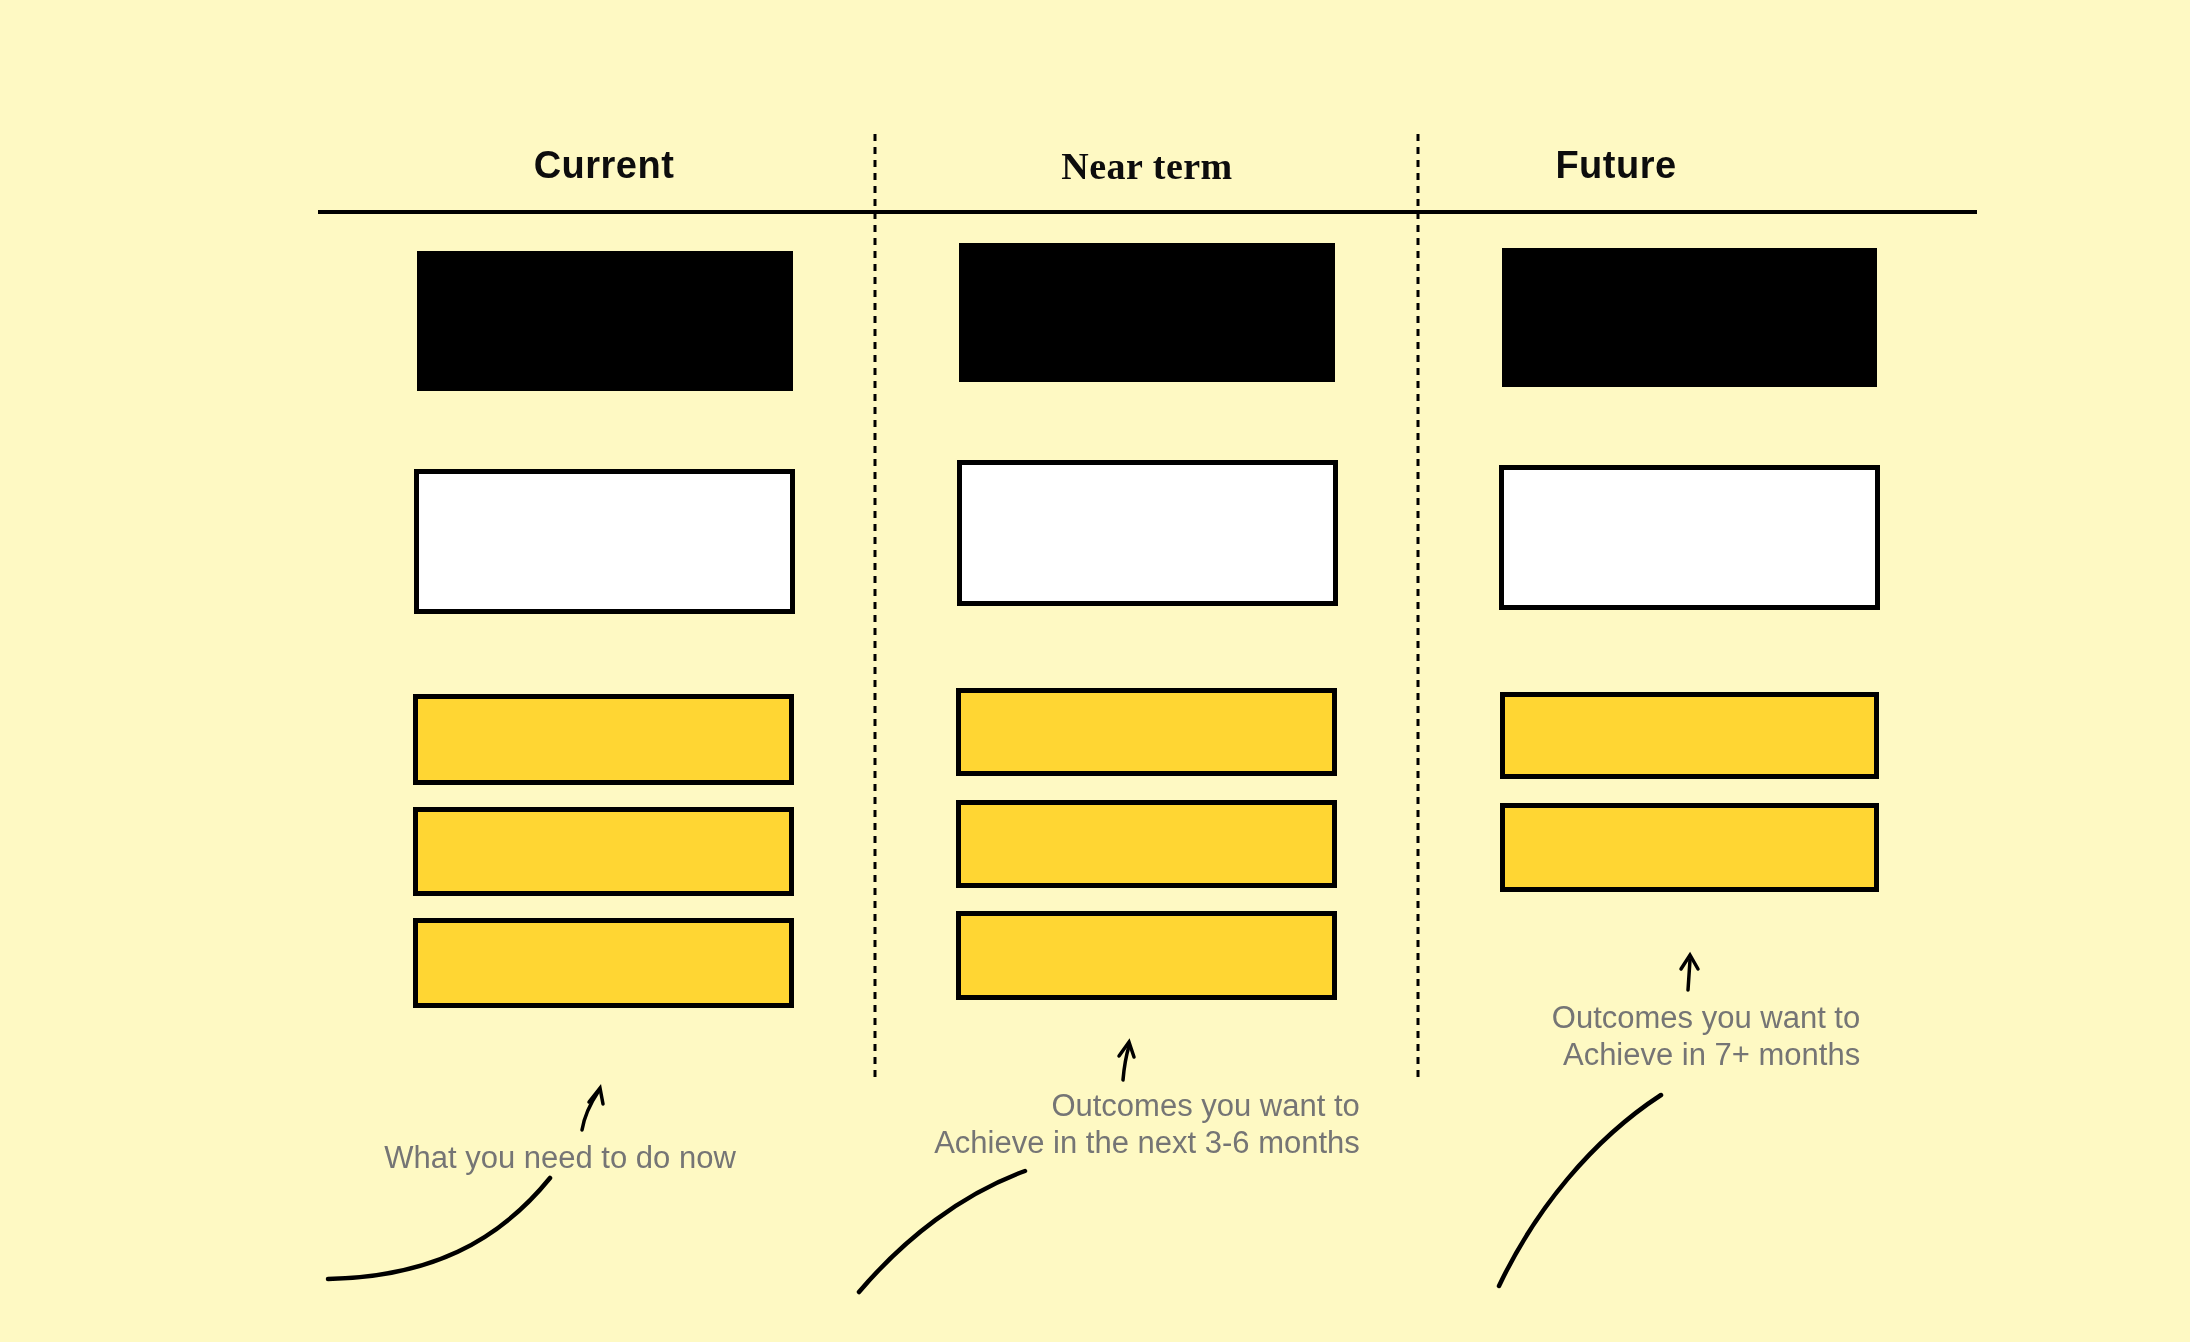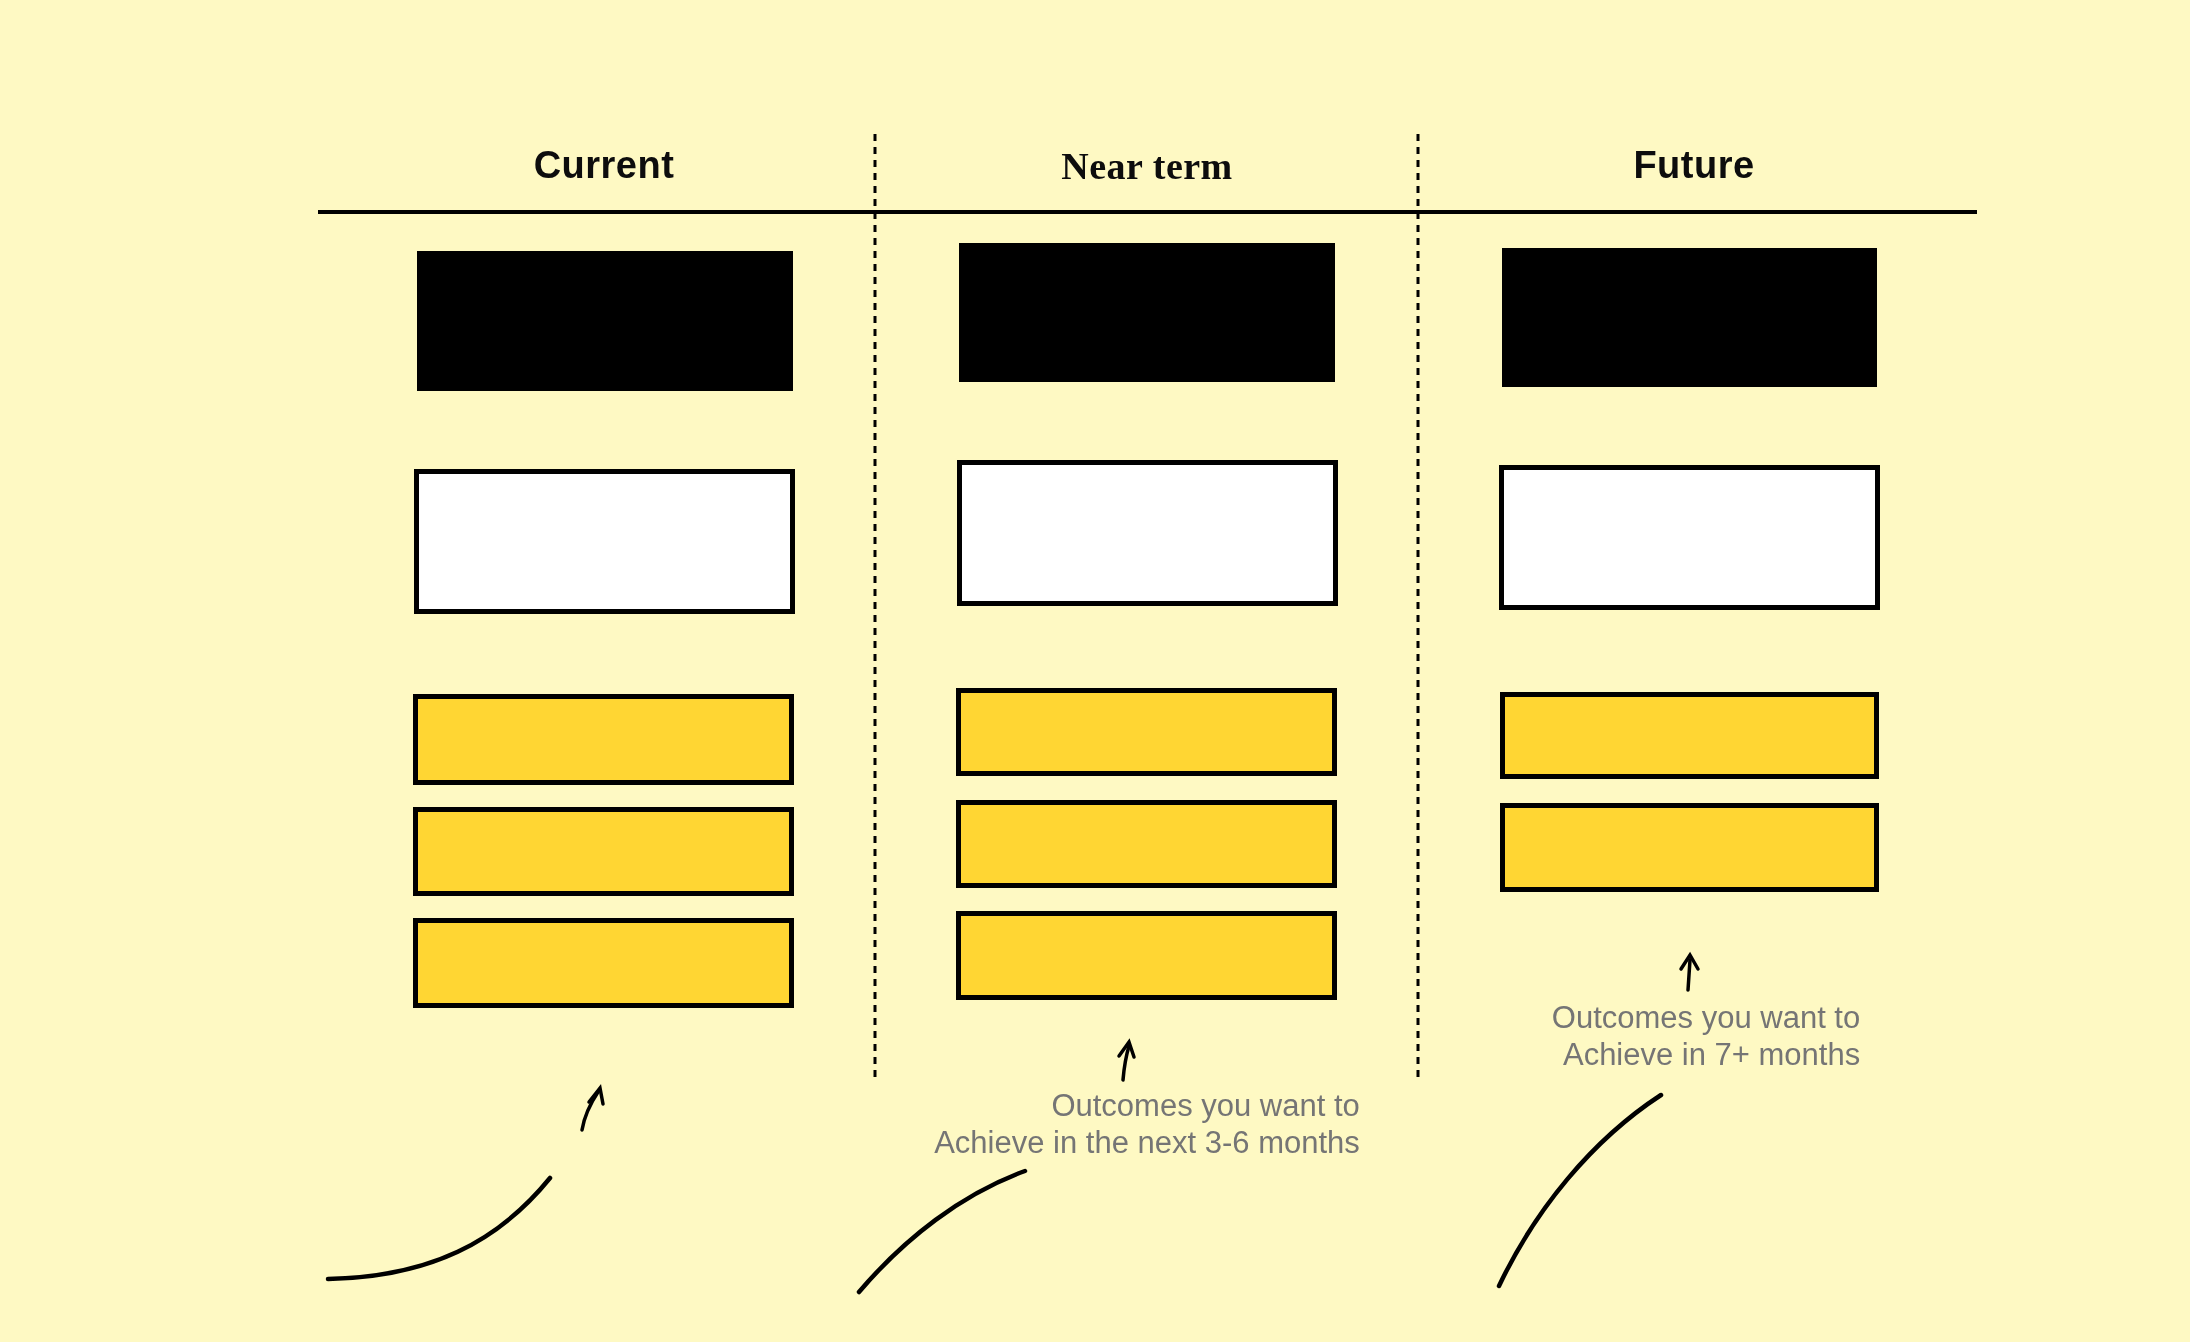--- a/index.html
+++ b/index.html
@@ -47,21 +47,21 @@
     pointer-events: none;
   }
 </style>
 </head>
 <body>
 
 <div class="canvas">
 
   <div class="col-header" style="left:604px; top:144px;">Current</div>
   <div class="col-header" style="left:1147px; top:144px;font-family:Liberation Serif, serif;">Near term</div>
-  <div class="col-header" style="left:1694px; top:144px;text-align:right;">Future</div>
+  <div class="col-header" style="left:1616px; top:144px;text-align:right;">Future</div>
 
   <svg class="overlay" width="2190" height="1342" viewBox="0 0 2190 1342">
 
     <line x1="318" y1="212" x2="1977" y2="212" stroke="#000000" stroke-width="4"></line>
 
     <line x1="875" y1="134" x2="875" y2="1082" stroke="#000000" stroke-width="3" stroke-dasharray="7 6"></line>
     <line x1="1418" y1="134" x2="1418" y2="1082" stroke="#000000" stroke-width="3" stroke-dasharray="7 6"></line>
 
     <g stroke="#000000" stroke-width="3.5" fill="none" stroke-linecap="round">
       <path d="M 582 1130 C 584 1118 590 1104 598 1092"></path>
@@ -92,20 +92,23 @@
   <div class="card white" style="left:957px; top:460px; width:381px; height:146px;"></div>
   <div class="card yellow" style="left:956px; top:688px; width:381px; height:88px;"></div>
   <div class="card yellow" style="left:956px; top:800px; width:381px; height:88px;"></div>
   <div class="card yellow" style="left:956px; top:911px; width:381px; height:89px;"></div>
 
   <div class="card black" style="left:1502px; top:248px; width:375px; height:139px;"></div>
   <div class="card white" style="left:1499px; top:465px; width:381px; height:145px;"></div>
   <div class="card yellow" style="left:1500px; top:692px; width:379px; height:87px;"></div>
   <div class="card yellow" style="left:1500px; top:803px; width:379px; height:89px;"></div>
 
+  <div class="annotation" style="left:560px; top:1139px;">
+    <div>What you need to do now</div>
+  </div>
 
   <div class="annotation" style="left:1147px; top:1087px;">
     <div>Outcomes you want to</div>
     <div>Achieve in the next 3-6 months</div>
   </div>
 
   <div class="annotation" style="left:1706px; top:999px;">
     <div>Outcomes you want to</div>
     <div>Achieve in 7+ months</div>
   </div>

